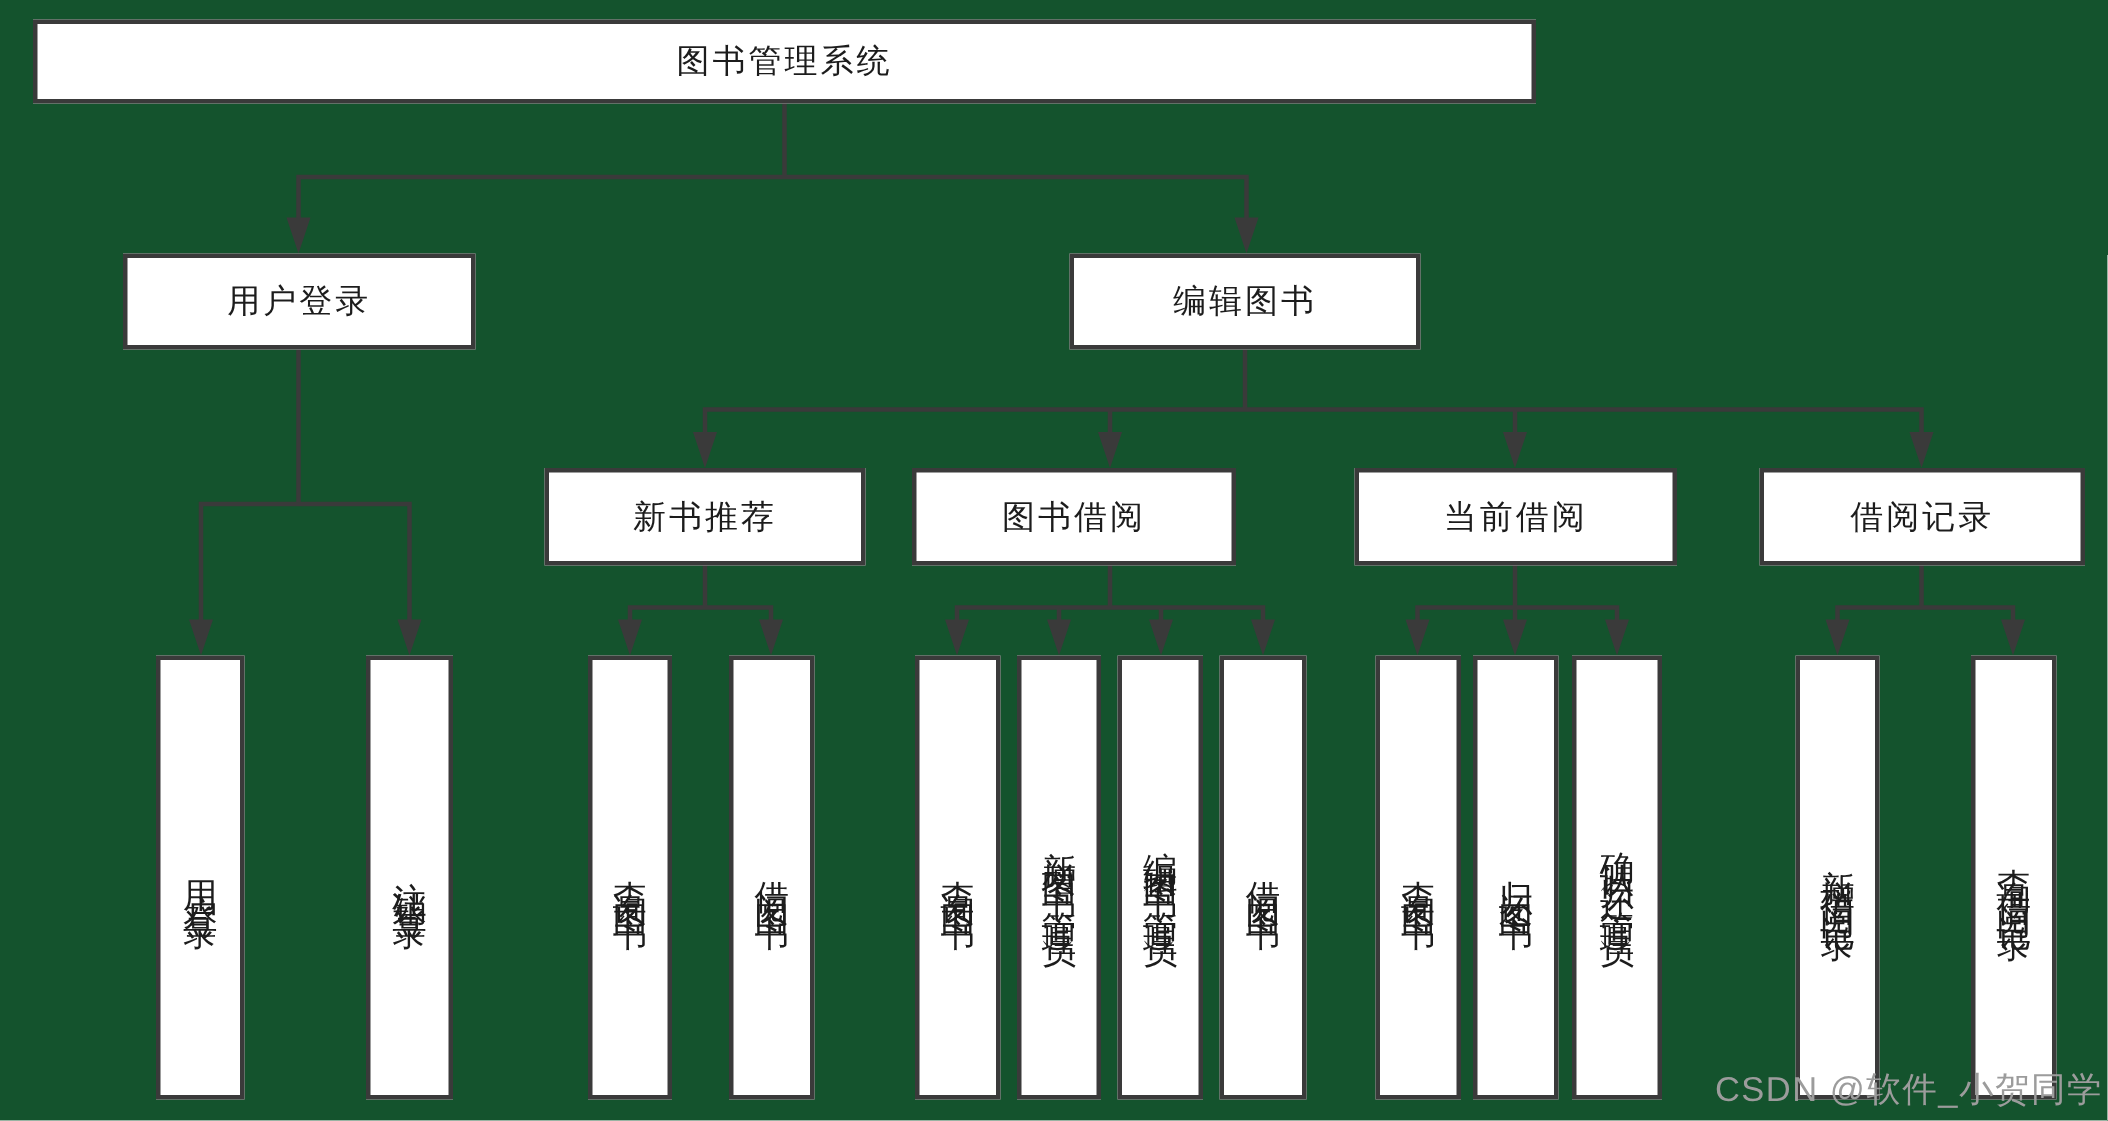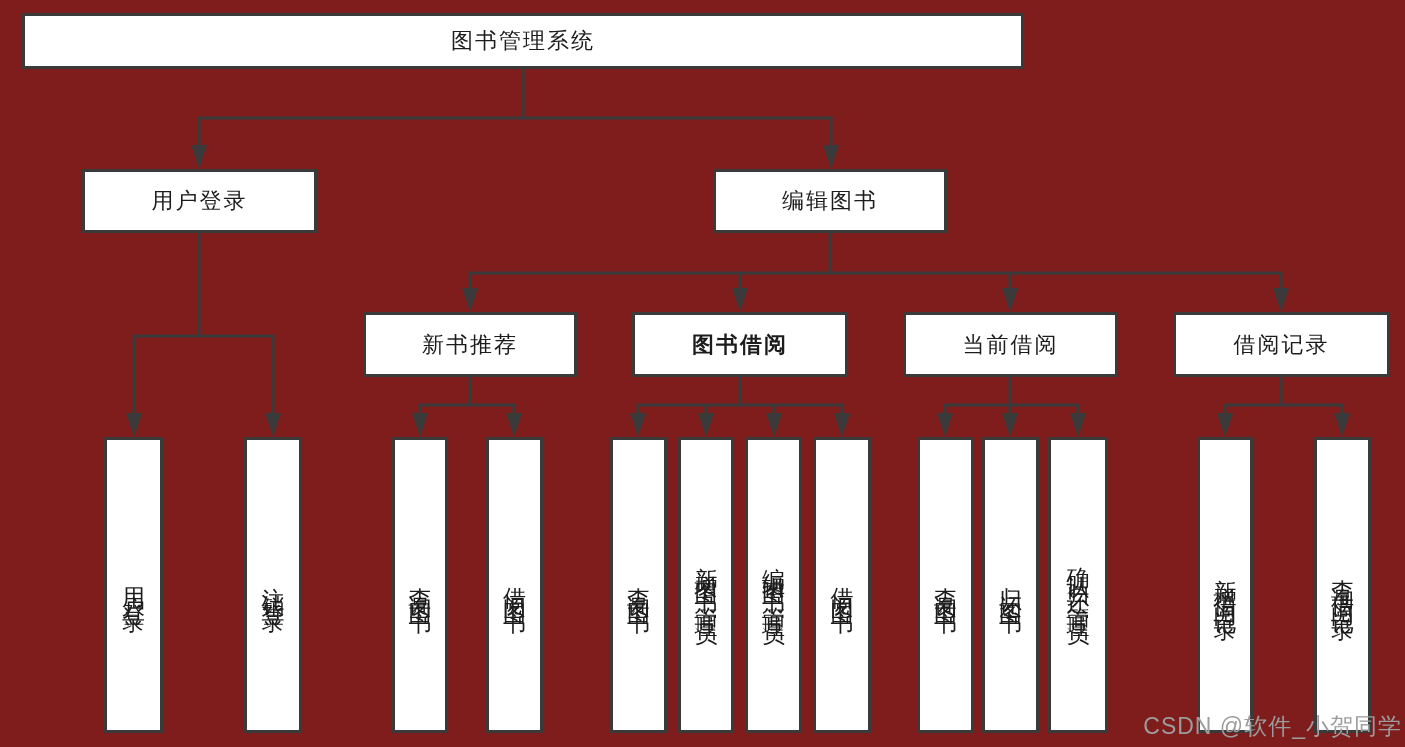--- a/index.html
+++ b/index.html
@@ -4,21 +4,21 @@
 <style>
   html, body {
     margin: 0;
     padding: 0;
     background: #ffffff;
   }
   .canvas {
     position: relative;
     width: 1405px;
     height: 747px;
-    background: #7f1d1d;
+    background: #14532d;
     overflow: hidden;
     font-family: "Liberation Sans", sans-serif;
   }
   .wires {
     position: absolute;
     left: 0;
     top: 0;
     z-index: 1;
   }
   .node {
@@ -103,21 +103,21 @@
   <div class="node h" style="left:82px; top:169px; width:235px; height:64px;">
     <span>用户登录</span>
   </div>
   <div class="node h" style="left:713px; top:169px; width:234px; height:64px;">
     <span>编辑图书</span>
   </div>
 
   <div class="node h" style="left:363px; top:312px; width:214px; height:65px;">
     <span>新书推荐</span>
   </div>
-  <div class="node h" style="left:632px; top:312px; width:216px; height:65px;font-weight:bold;">
+  <div class="node h" style="left:608px; top:312px; width:216px; height:65px;">
     <span>图书借阅</span>
   </div>
   <div class="node h" style="left:903px; top:312px; width:215px; height:65px;">
     <span>当前借阅</span>
   </div>
   <div class="node h" style="left:1173px; top:312px; width:217px; height:65px;">
     <span>借阅记录</span>
   </div>
 
   <div class="node v" style="left:104px; top:437px; width:59px; height:296px;">

